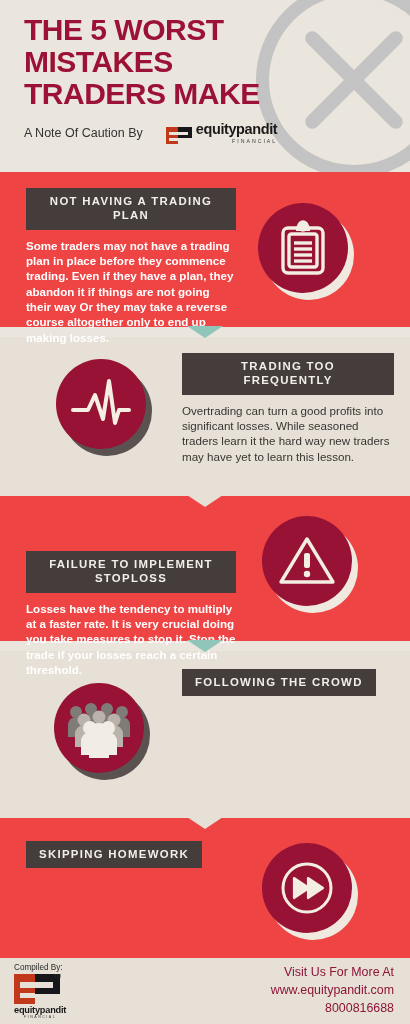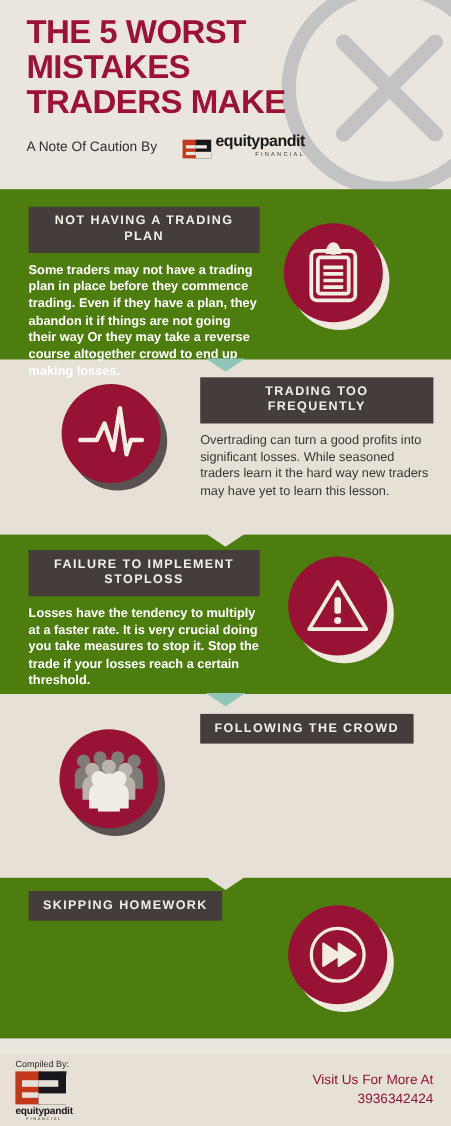--- a/index.html
+++ b/index.html
@@ -57,22 +57,22 @@
   
   .subtitle-band {
     background:#8E1438; color:#F2EDE6;
     text-align:center; font-weight:bold;
     font-size:13.4px; line-height:1.28;
     padding:9px 18px 10px;
   }
 
   
   .section { position:relative; overflow:visible; }
-  .section.teal { background:#4d7c0f; }
-  .section.cream { background:#E6E0D7; }
+  .section.teal { background:#ef4444; }
+  .section.cream { background:#E6E0D7;margin-top:10px; }
   .notch {
     position:absolute; left:50%; bottom:-11px; margin-left:-18px;
     width:0; height:0; border-left:18px solid transparent;
     border-right:18px solid transparent; z-index:5;
   }
   .notch.teal { border-top:12px solid #8FC6B9; }
   .notch.cream { border-top:12px solid #E6E0D7; }
 
   .sec-inner { position:relative; display:flex; height:100%; }
   .sec-text { position:relative; z-index:3; }
@@ -150,21 +150,21 @@
         </span>
       </span>
     </div>
   </div>
 
 
   <div class="section teal" style="height:155px;">
     <div class="sec-inner">
       <div class="sec-text left" style="padding-top:16px;">
         <div class="label-box">NOT HAVING A TRADING PLAN</div>
-        <div class="body-text on-teal">Some traders may not have a trading plan in place before they commence trading. Even if they have a plan, they abandon it if things are not going their way Or they may take a reverse course altogether crowd to end up making losses.</div>
+        <div class="body-text on-teal">Some traders may not have a trading plan in place before they commence trading. Even if they have a plan, they abandon it if things are not going their way Or they may take a reverse course altogether only to end up making losses.</div>
       </div>
       <div class="icon-wrap" style="right:62px; top:31px;">
         <div class="icon-circle shadow-cream">
           <svg class="ico" width="52" height="56" viewBox="0 0 52 56" fill="none" stroke="#F3EDE2" stroke-width="3.4">
             <rect x="6" y="8" width="40" height="45" rx="5"></rect>
             <rect x="12" y="14" width="28" height="33" rx="2.5"></rect>
             <path d="M19 11 h14 v-2 a7 7 0 0 0 -14 0 z" fill="#F3EDE2" stroke="none"></path>
             <circle cx="26" cy="6" r="4"></circle>
             <line x1="17" y1="23" x2="35" y2="23"></line>
             <line x1="17" y1="29" x2="35" y2="29"></line>
@@ -189,21 +189,21 @@
       <div class="sec-text right" style="padding-top:16px;">
         <div class="label-box">TRADING TOO FREQUENTLY</div>
         <div class="body-text on-cream">Overtrading can turn a good profits into significant losses. While seasoned traders learn it the hard way new traders may have yet to learn this lesson.</div>
       </div>
     </div>
     <div class="notch cream"></div>
   </div>
 
   <div class="section teal" style="height:145px;">
     <div class="sec-inner">
-      <div class="sec-text left" style="padding-top:14px;">
+      <div class="sec-text left" style="padding-top:14px;margin-top:41px;">
         <div class="label-box">FAILURE TO IMPLEMENT STOPLOSS</div>
         <div class="body-text on-teal">Losses have the tendency to multiply at a faster rate. It is very crucial doing you take measures to stop it. Stop the trade if your losses reach a certain threshold.</div>
       </div>
       <div class="icon-wrap" style="right:58px; top:20px;">
         <div class="icon-circle shadow-cream">
           <svg class="ico" width="60" height="54" viewBox="0 0 60 54" fill="none" stroke="#F3EDE2" stroke-width="3.4" stroke-linejoin="round">
             <polygon points="30,5 56,48 4,48"></polygon>
             <rect x="27" y="19" width="6" height="15" rx="2" fill="#F3EDE2" stroke="none"></rect>
             <circle cx="30" cy="40" r="3.2" fill="#F3EDE2" stroke="none"></circle>
           </svg>
@@ -249,21 +249,21 @@
       </div>
       <div class="sec-text right" style="padding-top:18px;">
         <div class="label-box">FOLLOWING THE CROWD</div>
       </div>
     </div>
     <div class="notch cream"></div>
   </div>
 
   <div class="section teal" style="height:146px;">
     <div class="sec-inner">
-      <div class="sec-text left" style="padding-top:12px;">
+      <div class="sec-text left" style="padding-top:23px;">
         <div class="label-box">SKIPPING HOMEWORK</div>
       </div>
       <div class="icon-wrap" style="right:58px; top:25px;">
         <div class="icon-circle shadow-cream">
           <svg class="ico" width="62" height="62" viewBox="0 0 62 62" fill="none" stroke="#F3EDE2" stroke-width="3">
             <circle cx="31" cy="31" r="24"></circle>
             <polygon points="18,21 33,31 18,41" fill="#F3EDE2" stroke="#F3EDE2" stroke-width="2.2" stroke-linejoin="round"></polygon>
             <polygon points="32,21 47,31 32,41" fill="#F3EDE2" stroke="#F3EDE2" stroke-width="2.2" stroke-linejoin="round"></polygon>
           </svg>
         </div>
@@ -279,17 +279,18 @@
           <span class="f-e"></span>
             <span class="f-p"></span>
           <span class="f-tm">TM</span>
         </span>
         <span class="f-name">equitypandit</span>
         <span class="f-sub">FINANCIAL</span>
       </span>
     </div>
     <div class="visit">
       <div>Visit Us For More At</div>
-      <div>3936342424</div>
+      <div>www.equitypandit.com</div>
+      <div>8000816688</div>
     </div>
   </div>
 
 </div>
 
 </body></html>

